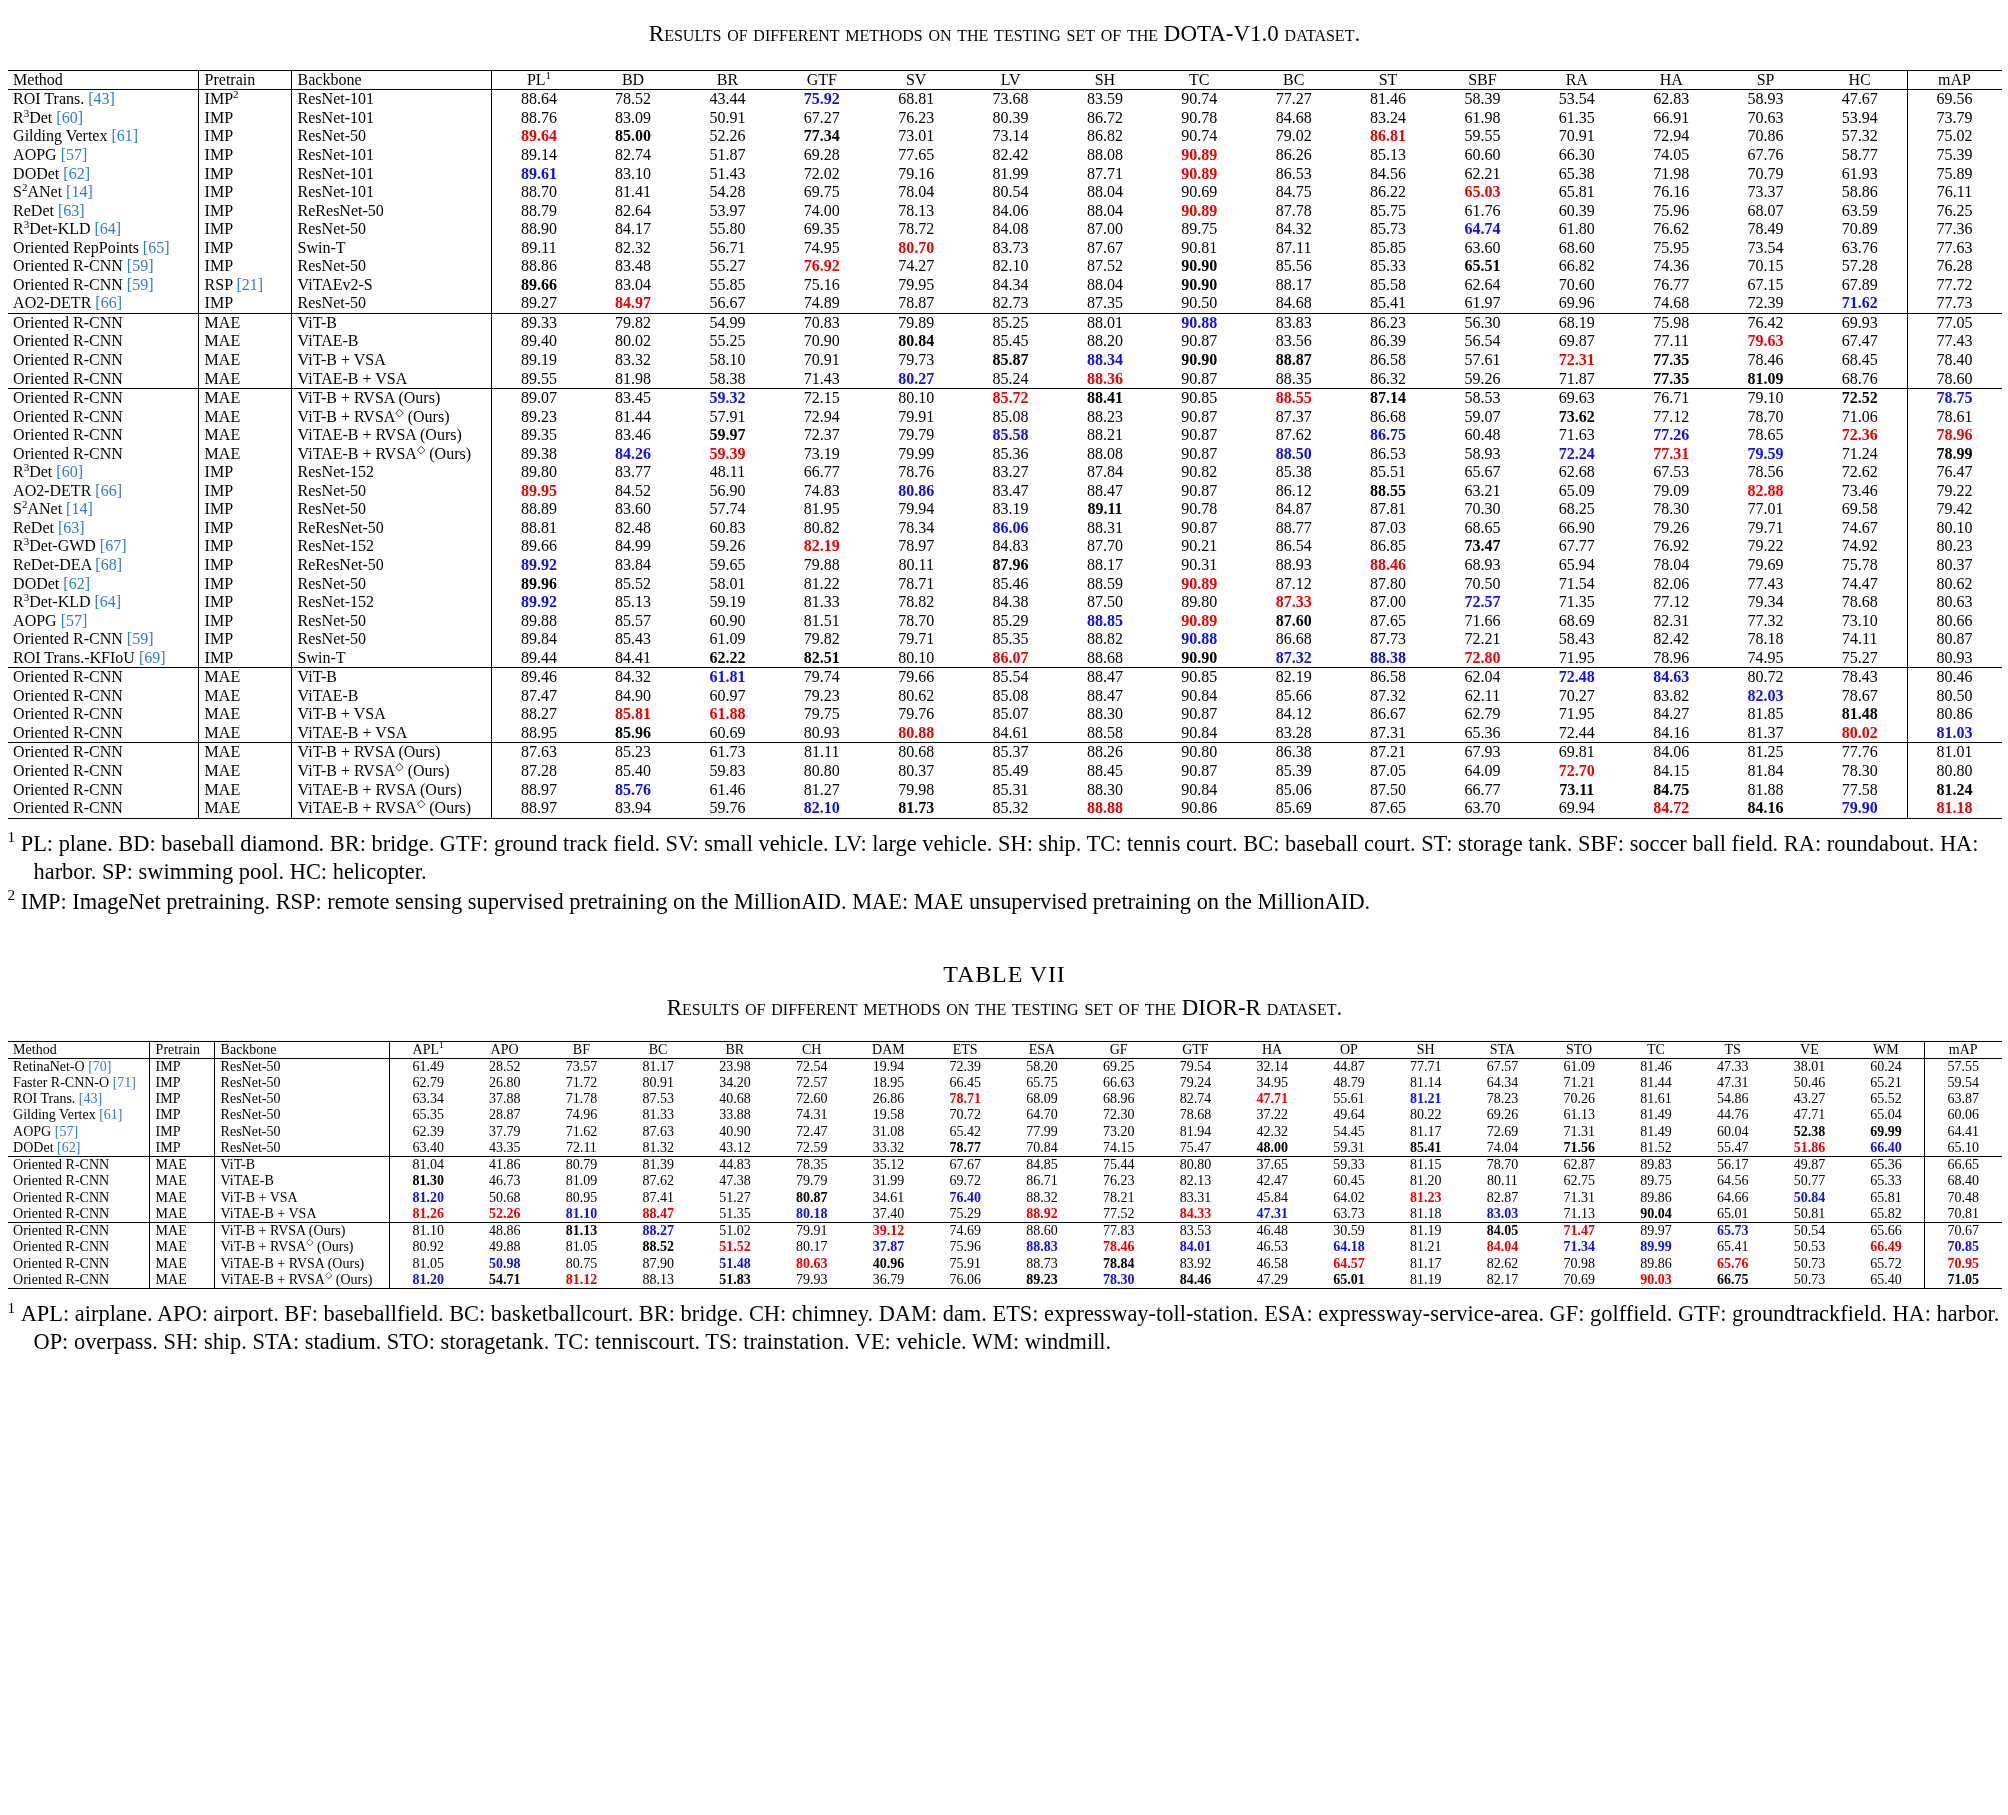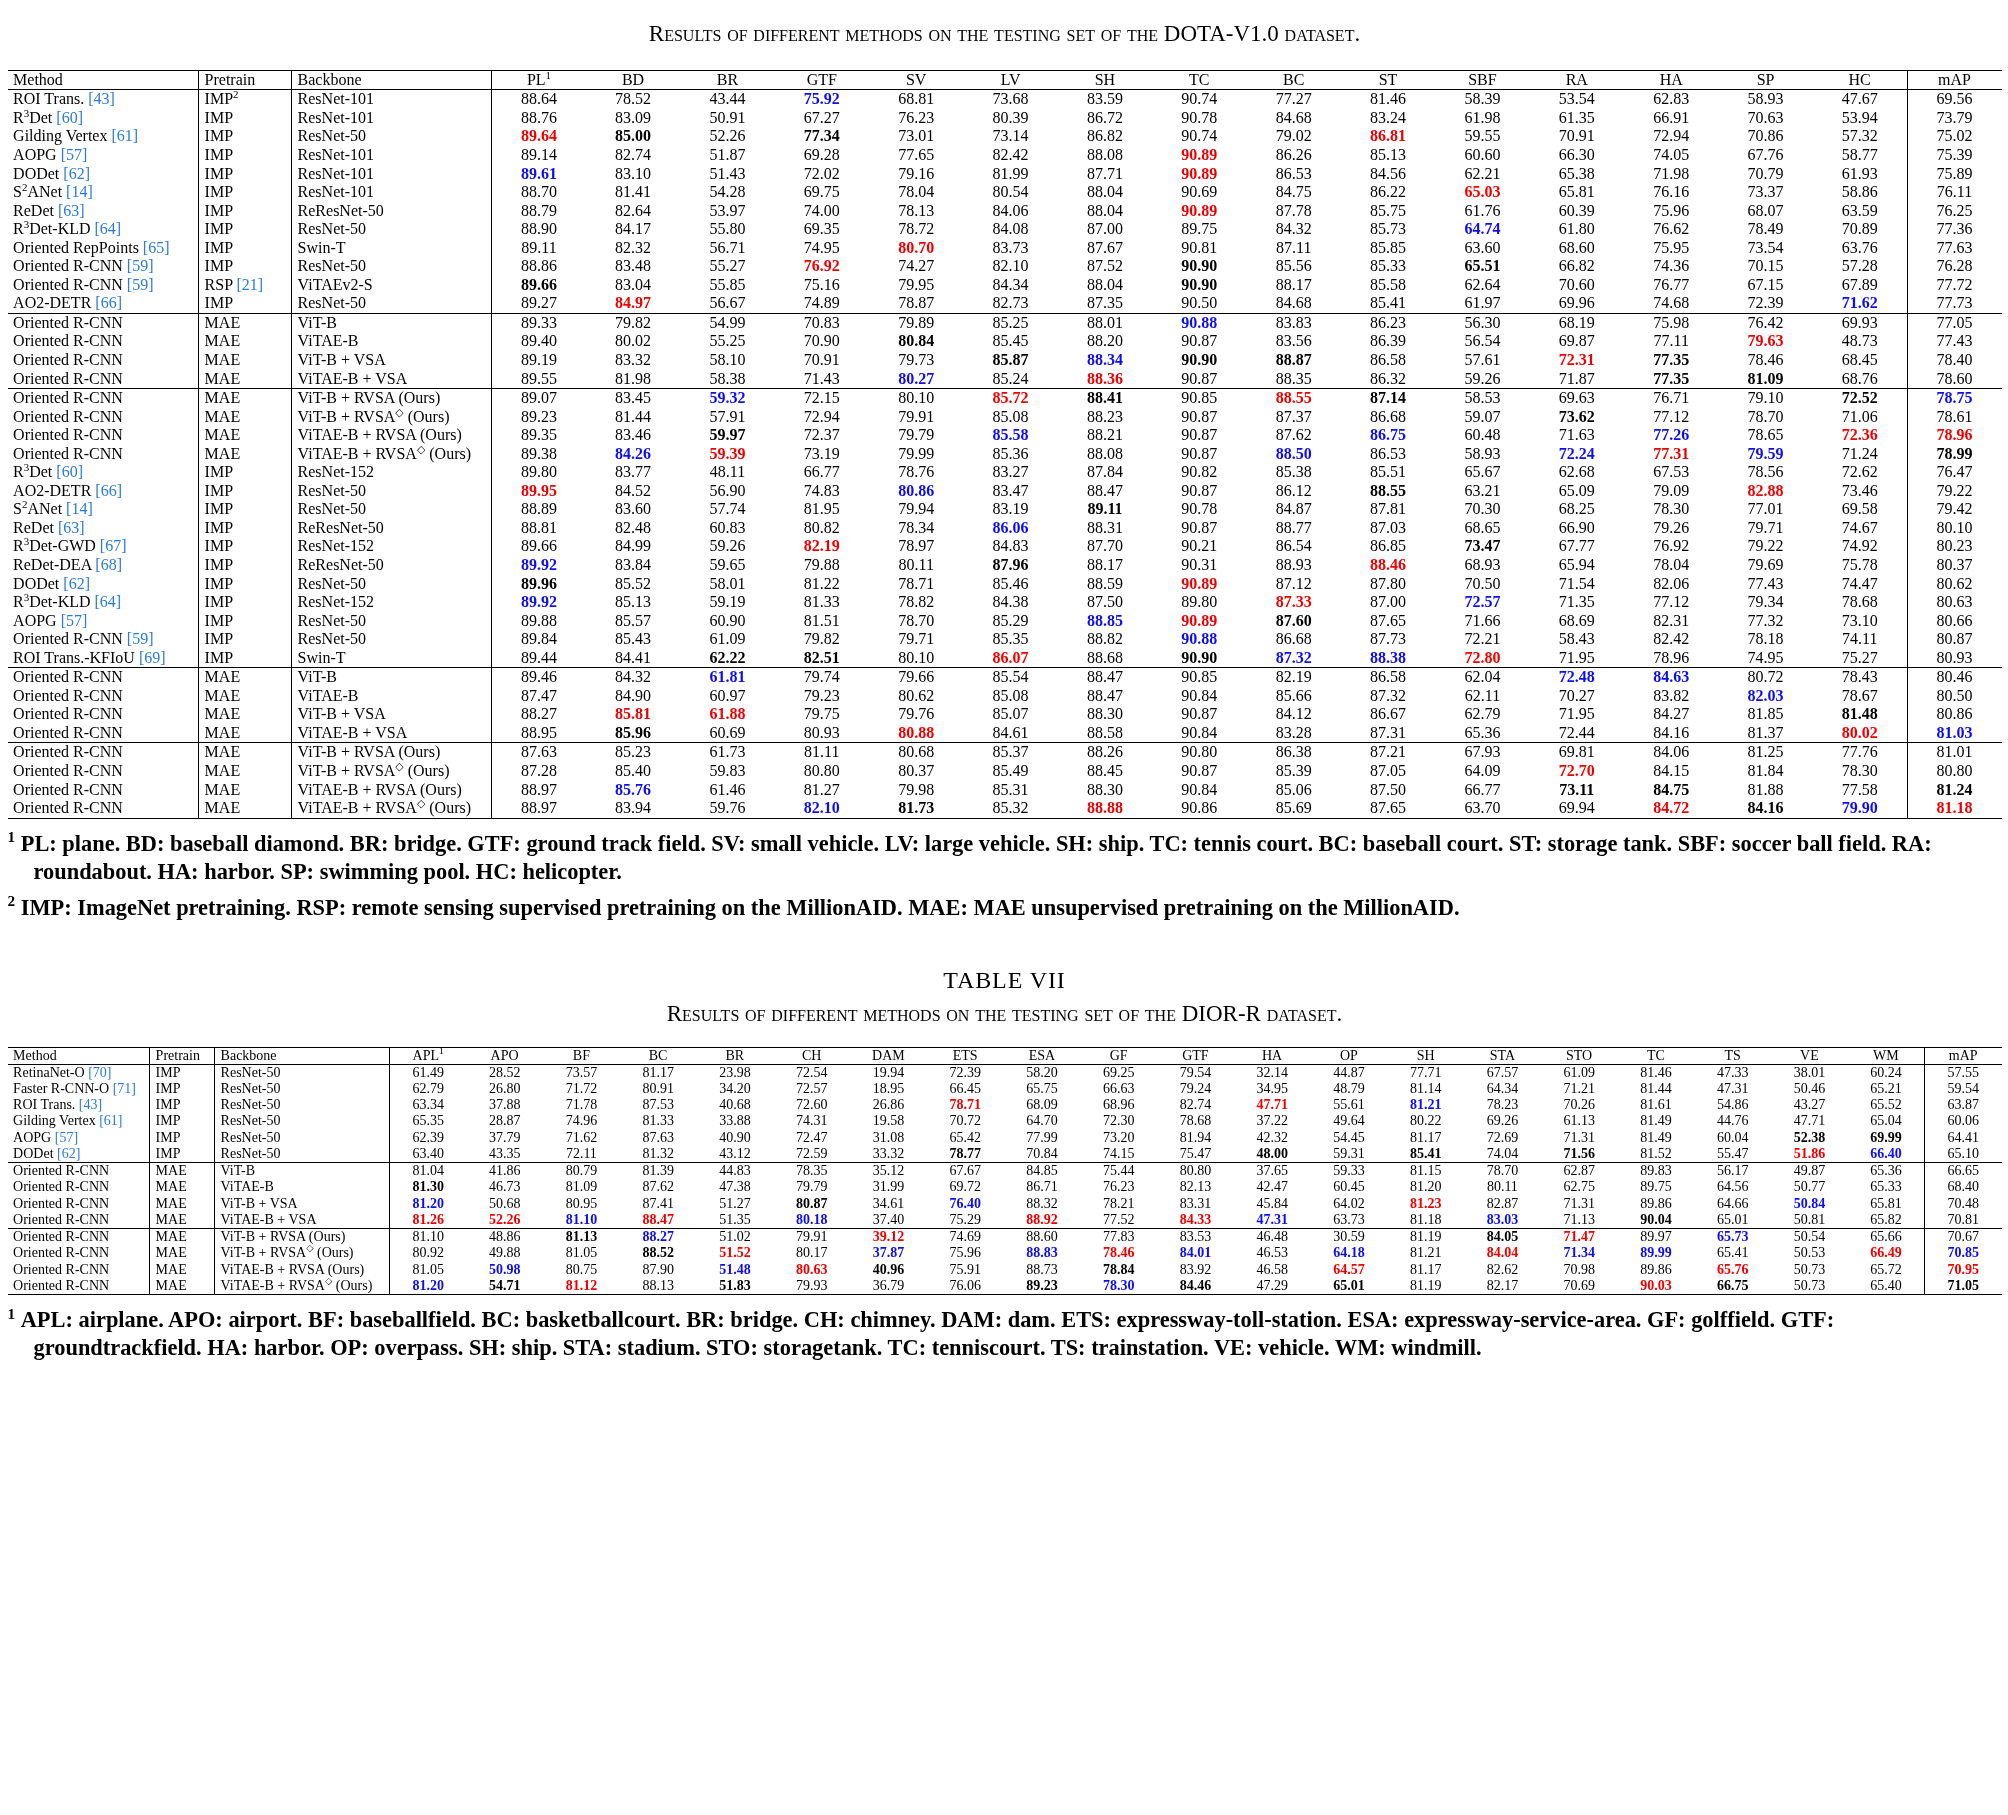--- a/index.html
+++ b/index.html
@@ -45,21 +45,21 @@
   .b-r{border-right:0.9px solid #000;}
   .b-l{border-left:0.9px solid #000;}
   tr.group-start td{border-top:0.9px solid #000;}
   tr.sec td{border-top:0.9px solid #000;font-weight:bold;font-style:italic;}
   .cite{color:var(--cite);}
   .v-red{color:var(--vred);font-weight:bold;}
   .v-blue{color:var(--vblue);font-weight:bold;}
   .v-bold{font-weight:bold;}
   sup{font-size:68%;line-height:0;}
   .footnotes{margin-top:11.2px;font-size:22.4px;}
-  .fn{padding-left:26px;text-indent:-26px;line-height:1.25;margin-top:8px;font-weight:bold;}
+  .fn{padding-left:26px;text-indent:-26px;line-height:1.25;margin-top:2px;}
   .fn sup{margin-right:5.6px;}
 </style>
 </head>
 <body>
 
 <div class="page">
 
   <section class="block">
     <div class="tbl-subtitle">Results of different methods on the testing set of the DOTA-V1.0 dataset.</div>
     <table id="t6" class="datatable">
@@ -390,21 +390,21 @@
             <td class="num v-bold">80.84</td>
             <td class="num">85.45</td>
             <td class="num">88.20</td>
             <td class="num">90.87</td>
             <td class="num">83.56</td>
             <td class="num">86.39</td>
             <td class="num">56.54</td>
             <td class="num">69.87</td>
             <td class="num">77.11</td>
             <td class="num v-red">79.63</td>
-            <td class="num">48.73</td>
+            <td class="num">67.47</td>
             <td class="num b-l">77.43</td>
           </tr>
           <tr>
             <td class="txt b-r">Oriented R-CNN</td>
             <td class="txt b-r">MAE</td>
             <td class="txt b-r">ViT-B + VSA</td>
             <td class="num">89.19</td>
             <td class="num">83.32</td>
             <td class="num">58.10</td>
             <td class="num">70.91</td>

